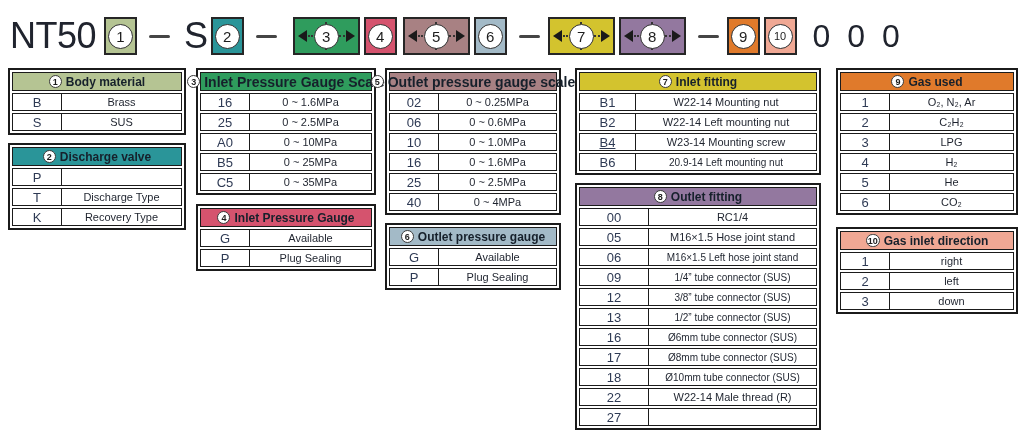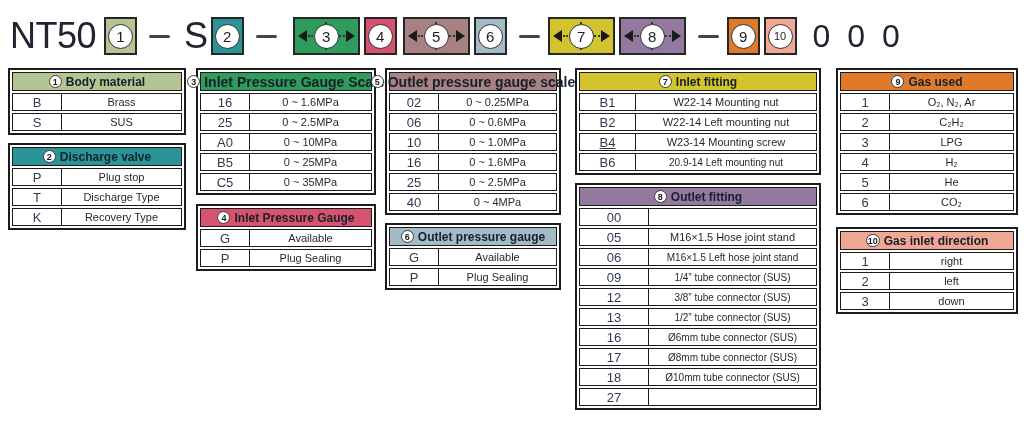--- a/index.html
+++ b/index.html
@@ -150,21 +150,20 @@
           <span class="desc">SUS</span>
         </div>
       </div>
       <div class="tbl">
         <div class="hd" style="background: rgb(42, 149, 153);">
           <span class="circ">2</span>
           <span class="hd-t">Discharge valve</span>
         </div>
         <div class="trow">
           <span class="code">P</span>
-          <span class="desc">Plug stop</span>
         </div>
         <div class="trow">
           <span class="code">T</span>
           <span class="desc">Discharge Type</span>
         </div>
         <div class="trow">
           <span class="code">K</span>
           <span class="desc">Recovery Type</span>
         </div>
       </div>
@@ -280,20 +279,21 @@
           <span class="desc sm">20.9-14 Left mounting nut</span>
         </div>
       </div>
       <div class="tbl">
         <div class="hd" style="background: rgb(147, 120, 159);">
           <span class="circ">8</span>
           <span class="hd-t">Outlet fitting</span>
         </div>
         <div class="trow">
           <span class="code" style="width: 68px;">00</span>
+          <span class="desc">RC1/4</span>
         </div>
         <div class="trow">
           <span class="code" style="width: 68px;">05</span>
           <span class="desc">M16×1.5 Hose joint stand</span>
         </div>
         <div class="trow">
           <span class="code" style="width: 68px;">06</span>
           <span class="desc sm">M16×1.5 Left hose joint stand</span>
         </div>
         <div class="trow">
@@ -312,20 +312,24 @@
           <span class="code" style="width: 68px;">16</span>
           <span class="desc sm">Ø6mm tube connector (SUS)</span>
         </div>
         <div class="trow">
           <span class="code" style="width: 68px;">17</span>
           <span class="desc sm">Ø8mm tube connector (SUS)</span>
         </div>
         <div class="trow">
           <span class="code" style="width: 68px;">18</span>
           <span class="desc sm">Ø10mm tube connector (SUS)</span>
+        </div>
+        <div class="trow">
+          <span class="code" style="width: 68px;">22</span>
+          <span class="desc">W22-14 Male thread (R)</span>
         </div>
         <div class="trow">
           <span class="code" style="width: 68px;">27</span>
         </div>
       </div>
     </div>
   <div class="col col-5">
       <div class="tbl">
         <div class="hd" style="background: rgb(224, 122, 43);">
           <span class="circ">9</span>

